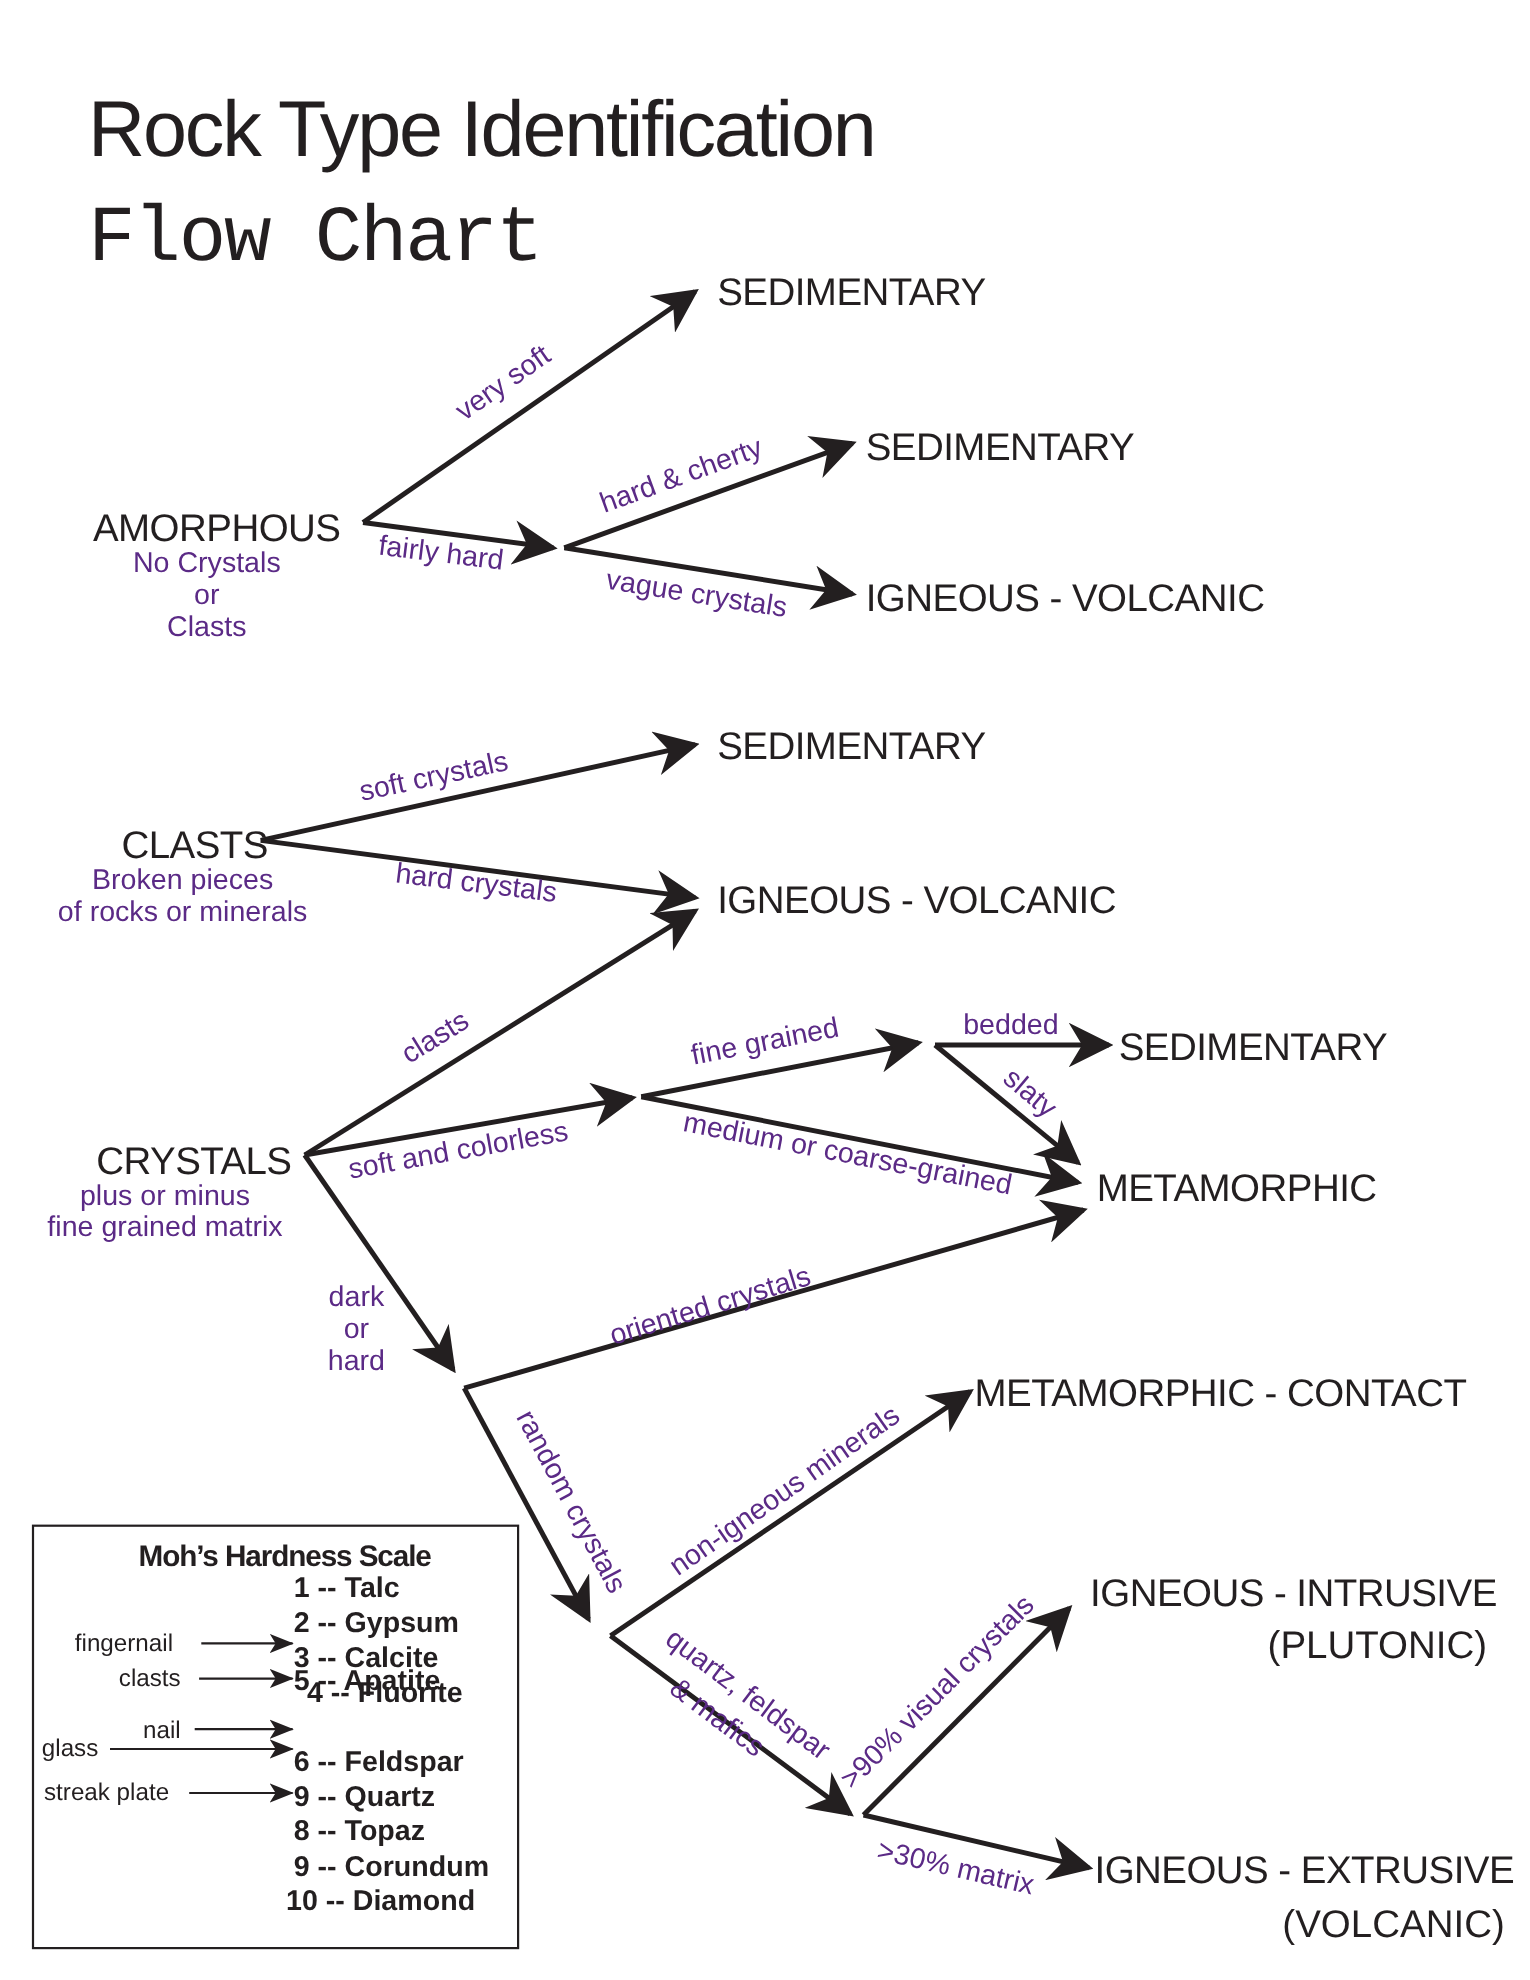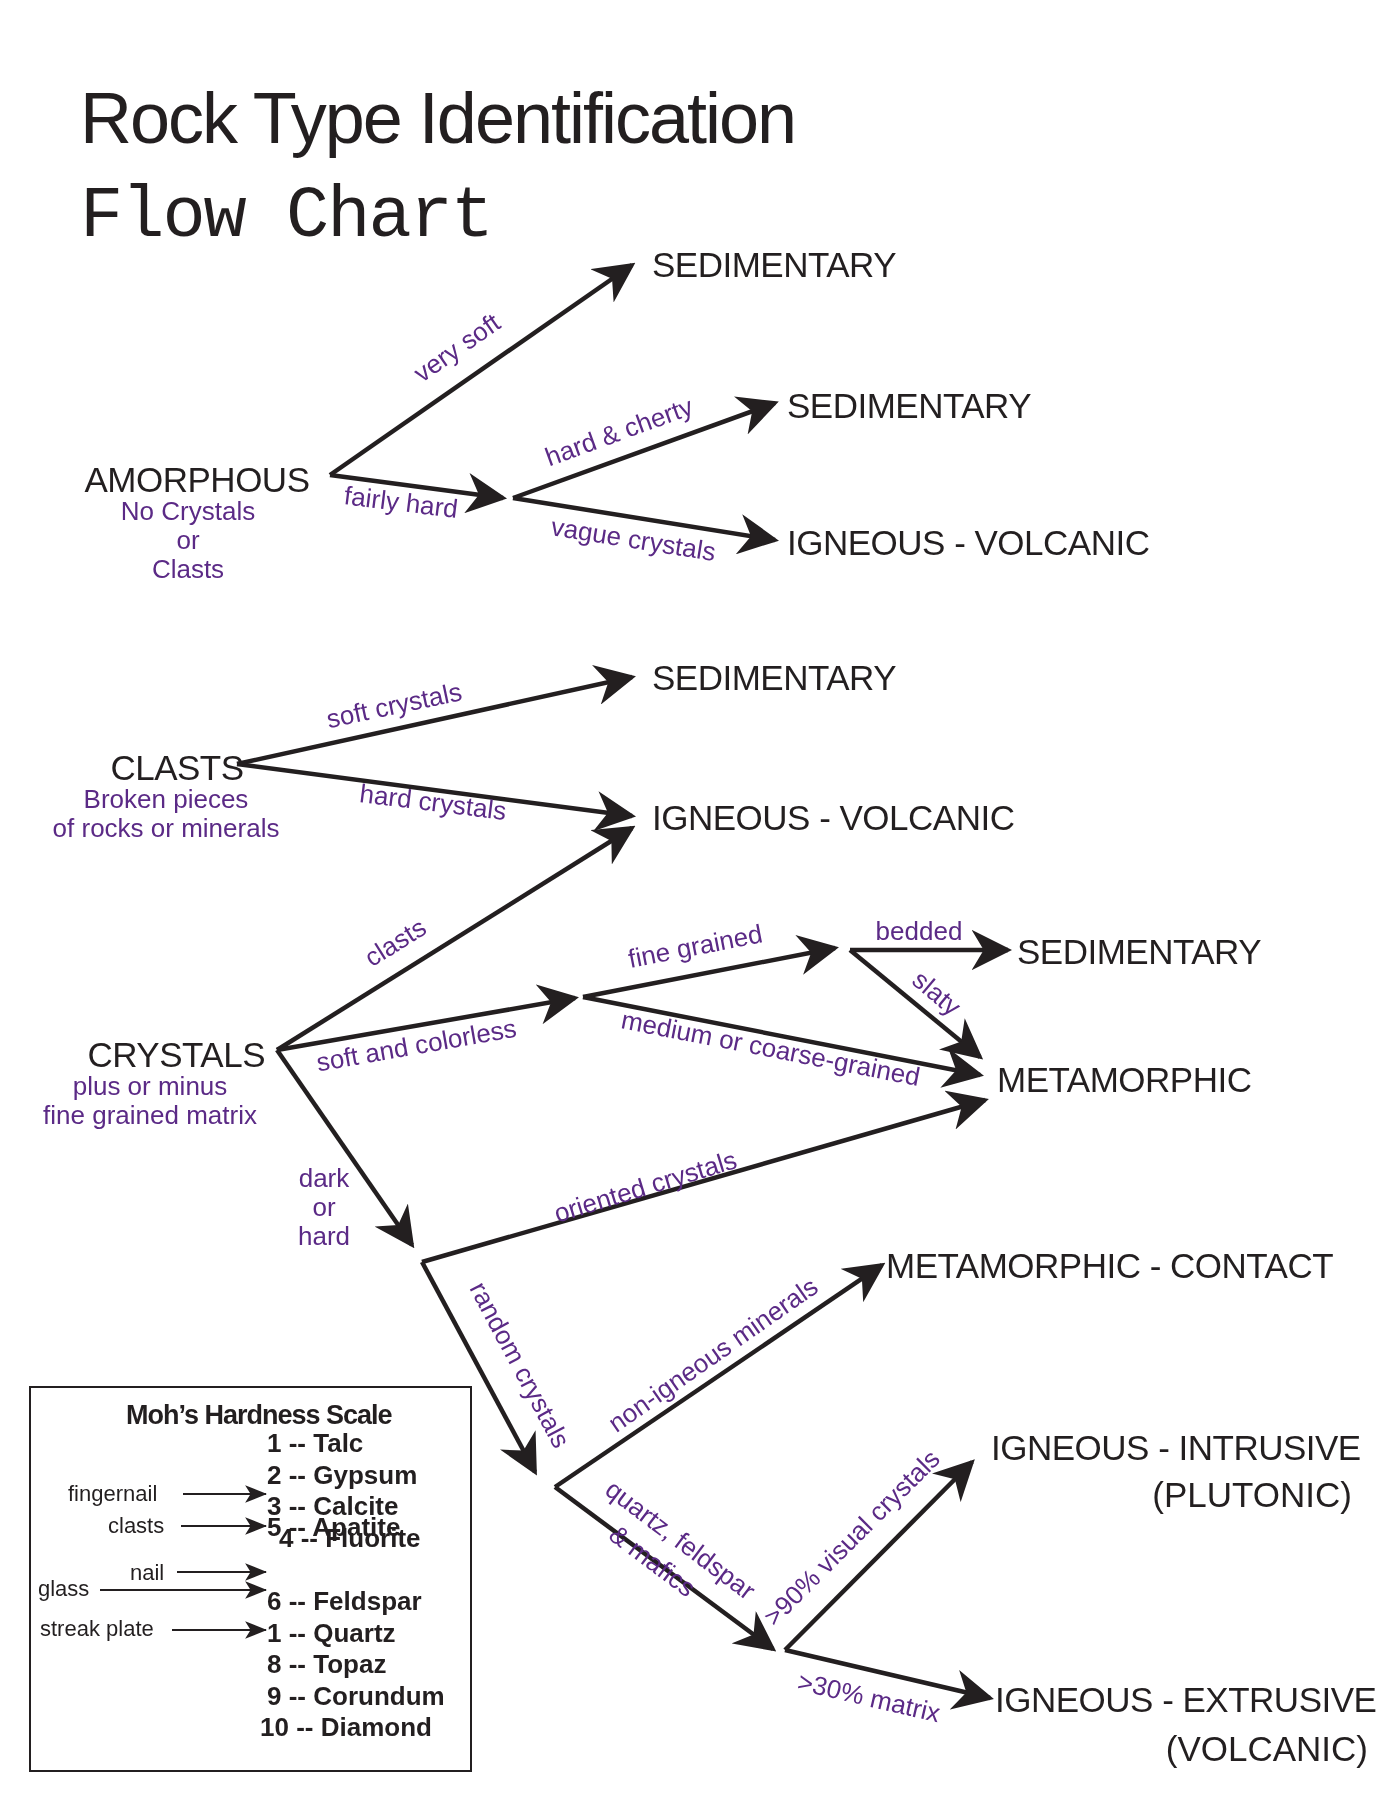--- a/index.html
+++ b/index.html
@@ -100,21 +100,21 @@
 
   <div class="legend-box"></div>
   <div class="legend-title">Moh’s Hardness Scale</div>
   <div id="legend-scale">
       <div class="scale-item" style="left: 267px; top: 1428px;">1 -- Talc</div>
       <div class="scale-item" style="left: 267px; top: 1459.6px;">2 -- Gypsum</div>
       <div class="scale-item" style="left: 267px; top: 1491.2px; text-align: center;">3 -- Calcite</div>
       <div class="scale-item" style="left: 279px; top: 1522.8px;">4 -- Fluorite</div>
       <div class="scale-item" style="left: 267px; top: 1464px; margin-top: 48px;">5 -- Apatite</div>
       <div class="scale-item" style="left: 267px; top: 1586px;">6 -- Feldspar</div>
-      <div class="scale-item" style="left: 267px; top: 1617.6px;">1 -- Quartz</div>
+      <div class="scale-item" style="left: 267px; top: 1617.6px;">9 -- Quartz</div>
       <div class="scale-item" style="left: 267px; top: 1649.2px;">8 -- Topaz</div>
       <div class="scale-item" style="left: 267px; top: 1680.8px;">9 -- Corundum</div>
       <div class="scale-item" style="left: 260px; top: 1712.4px;">10 -- Diamond</div>
     </div>
   <div id="legend-tools">
       <div class="tool-label" style="left: 68px; top: 1481px;">fingernail</div>
       <div class="tool-label" style="left: 108px; top: 1513px;">clasts</div>
       <div class="tool-label" style="left: 130px; top: 1560px;">nail</div>
       <div class="tool-label" style="left: 38px; top: 1576px;">glass</div>
       <div class="tool-label" style="left: 40px; top: 1616px;">streak plate</div>

